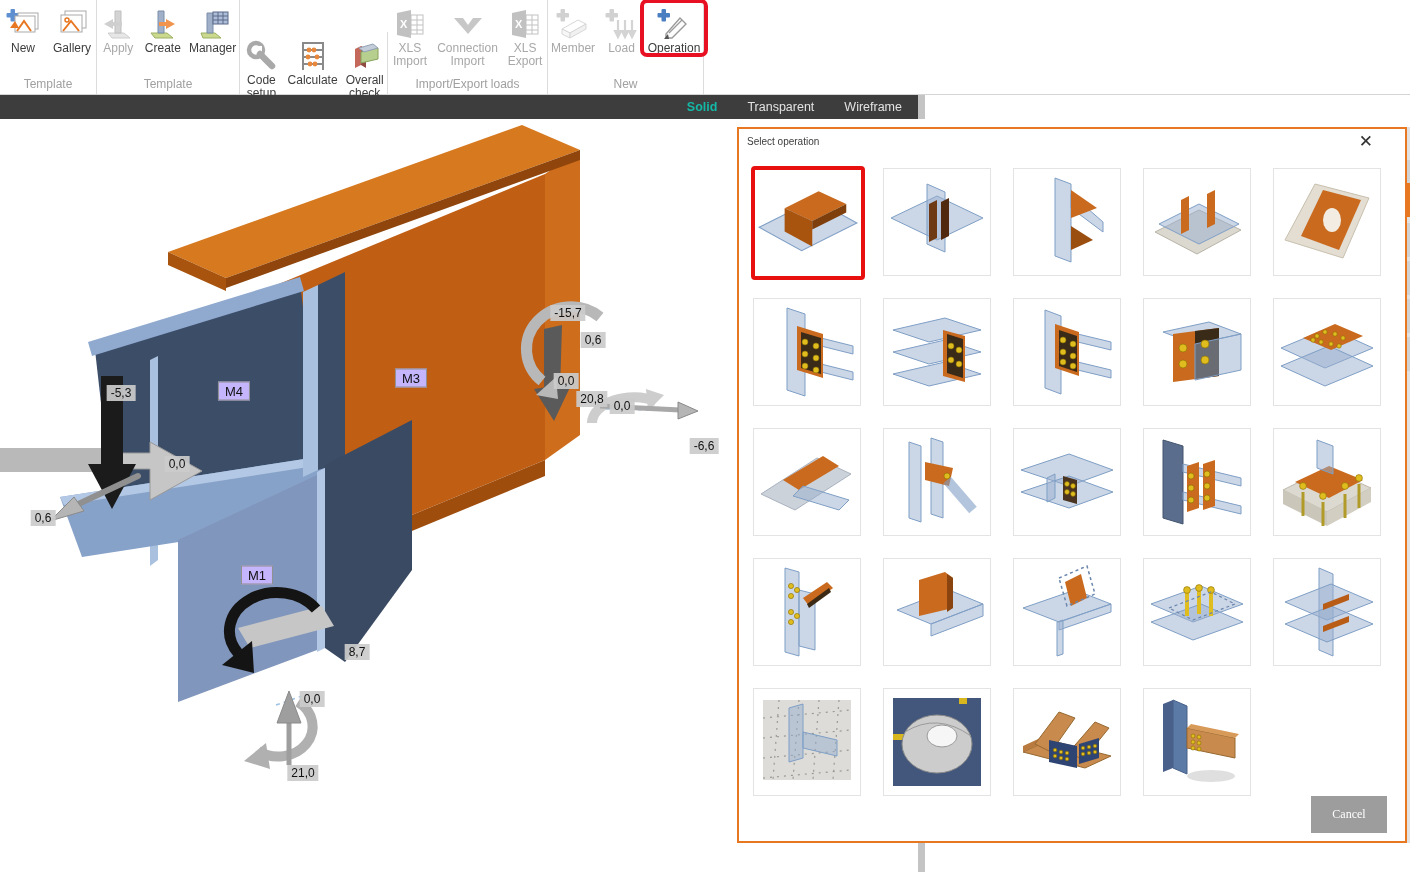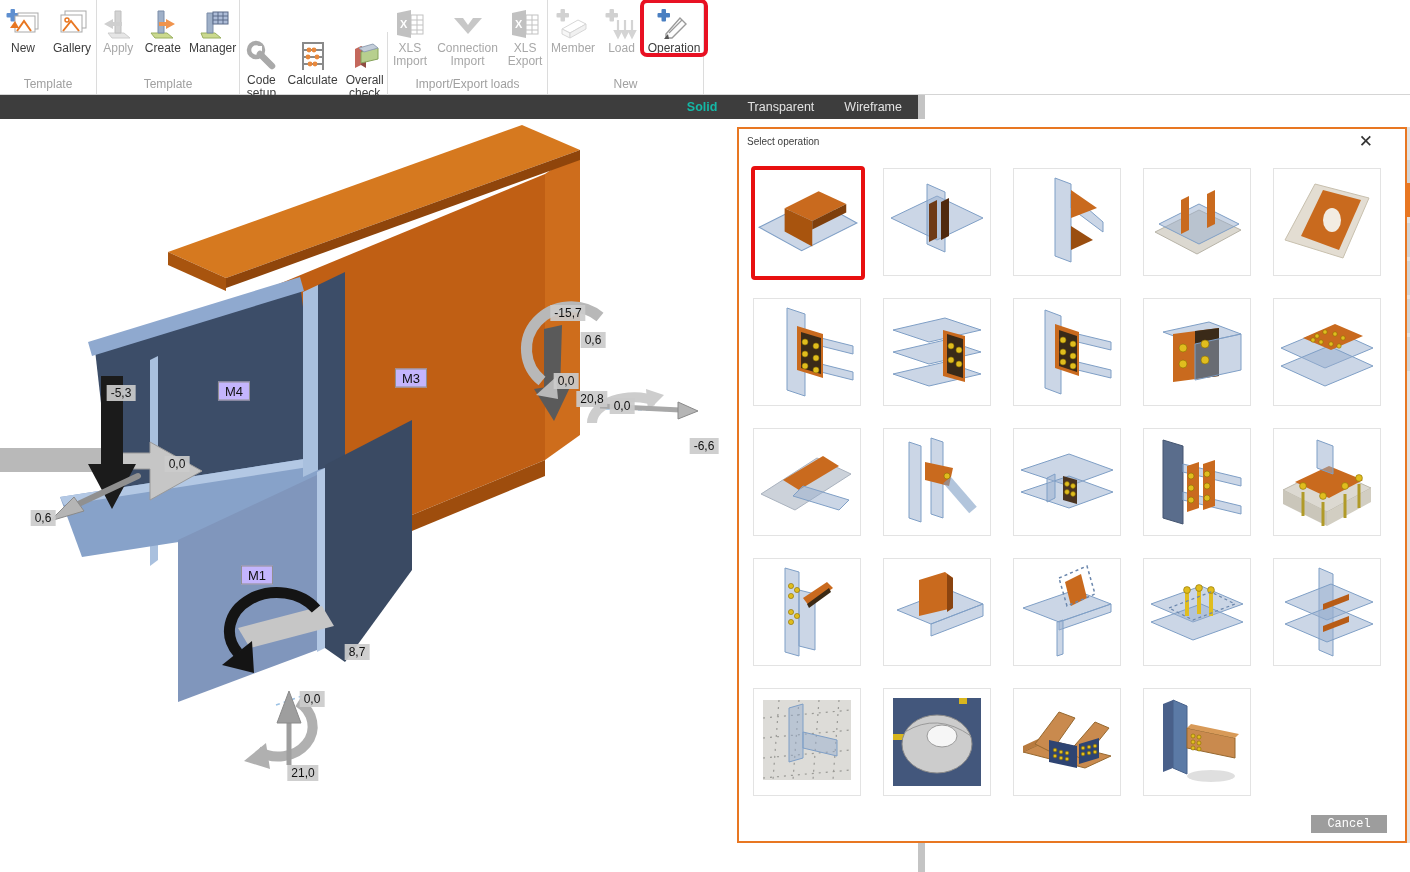--- a/index.html
+++ b/index.html
@@ -49,23 +49,23 @@
     background:#fff; border:2px solid #e87722; z-index:10; }
   .dlg-title { position:absolute; left:8px; top:7px; font-size:10px; color:#3c3c3c; }
   .dlg-close { position:absolute; right:32px; top:4px; font-size:17px; color:#333;
     cursor:pointer; line-height:18px; }
   .grid { position:absolute; left:14px; top:39px; width:636px; }
   .thumb { position:absolute; width:108px; height:108px; border:1px solid #e3e3e3;
     background:#fff; padding:5px; cursor:pointer; }
   .thumb.selected { border:4px solid #e80f0f; border-radius:4px; padding:2px;
     margin:-2px 0 0 -2px; width:114px; height:114px; }
   .thumb svg { width:100%; height:100%; }
-  .dlg-cancel { position:absolute; right:18px; bottom:8px; width:76px; height:18px;
+  .dlg-cancel { position:absolute; right:18px; bottom:8px; width:76px; height:37px;
     background:#9d9d9d; color:#fff; font-size:12px; border:none; cursor:pointer;
-    font-family:Liberation Mono, monospace; }
+    font-family:Liberation Serif, serif; }
 
   
   .edge-strip { position:absolute; left:1407px; top:127px; width:3px; height:716px; background:#e2e2e2; z-index:11; }
   .edge-sq { position:absolute; left:0; width:3px; background:#d2d2d2; }
   .edge-sq.orange { background:#e87722; }
   .bottom-split { position:absolute; left:918px; top:843px; width:7px; height:29px; background:#c4c4c4; z-index:2; }
 </style>
 </head>
 <body>
 

